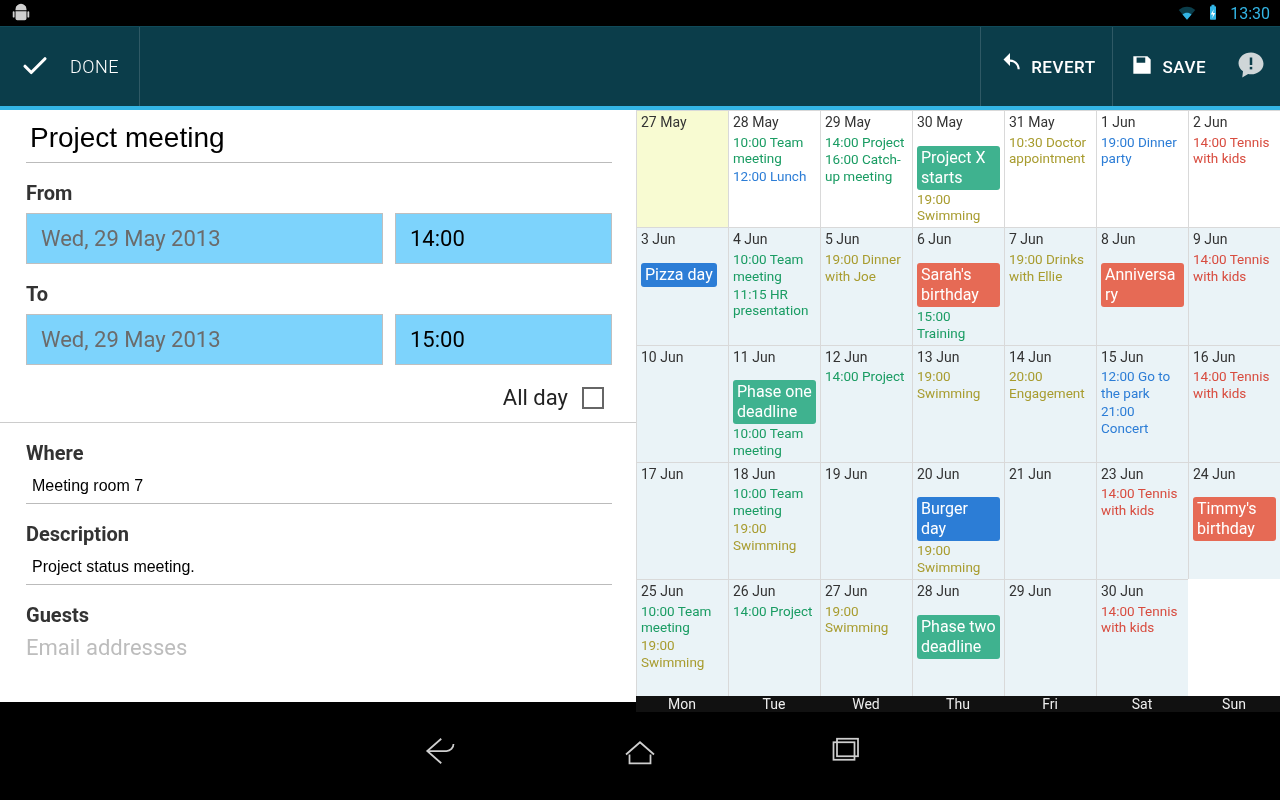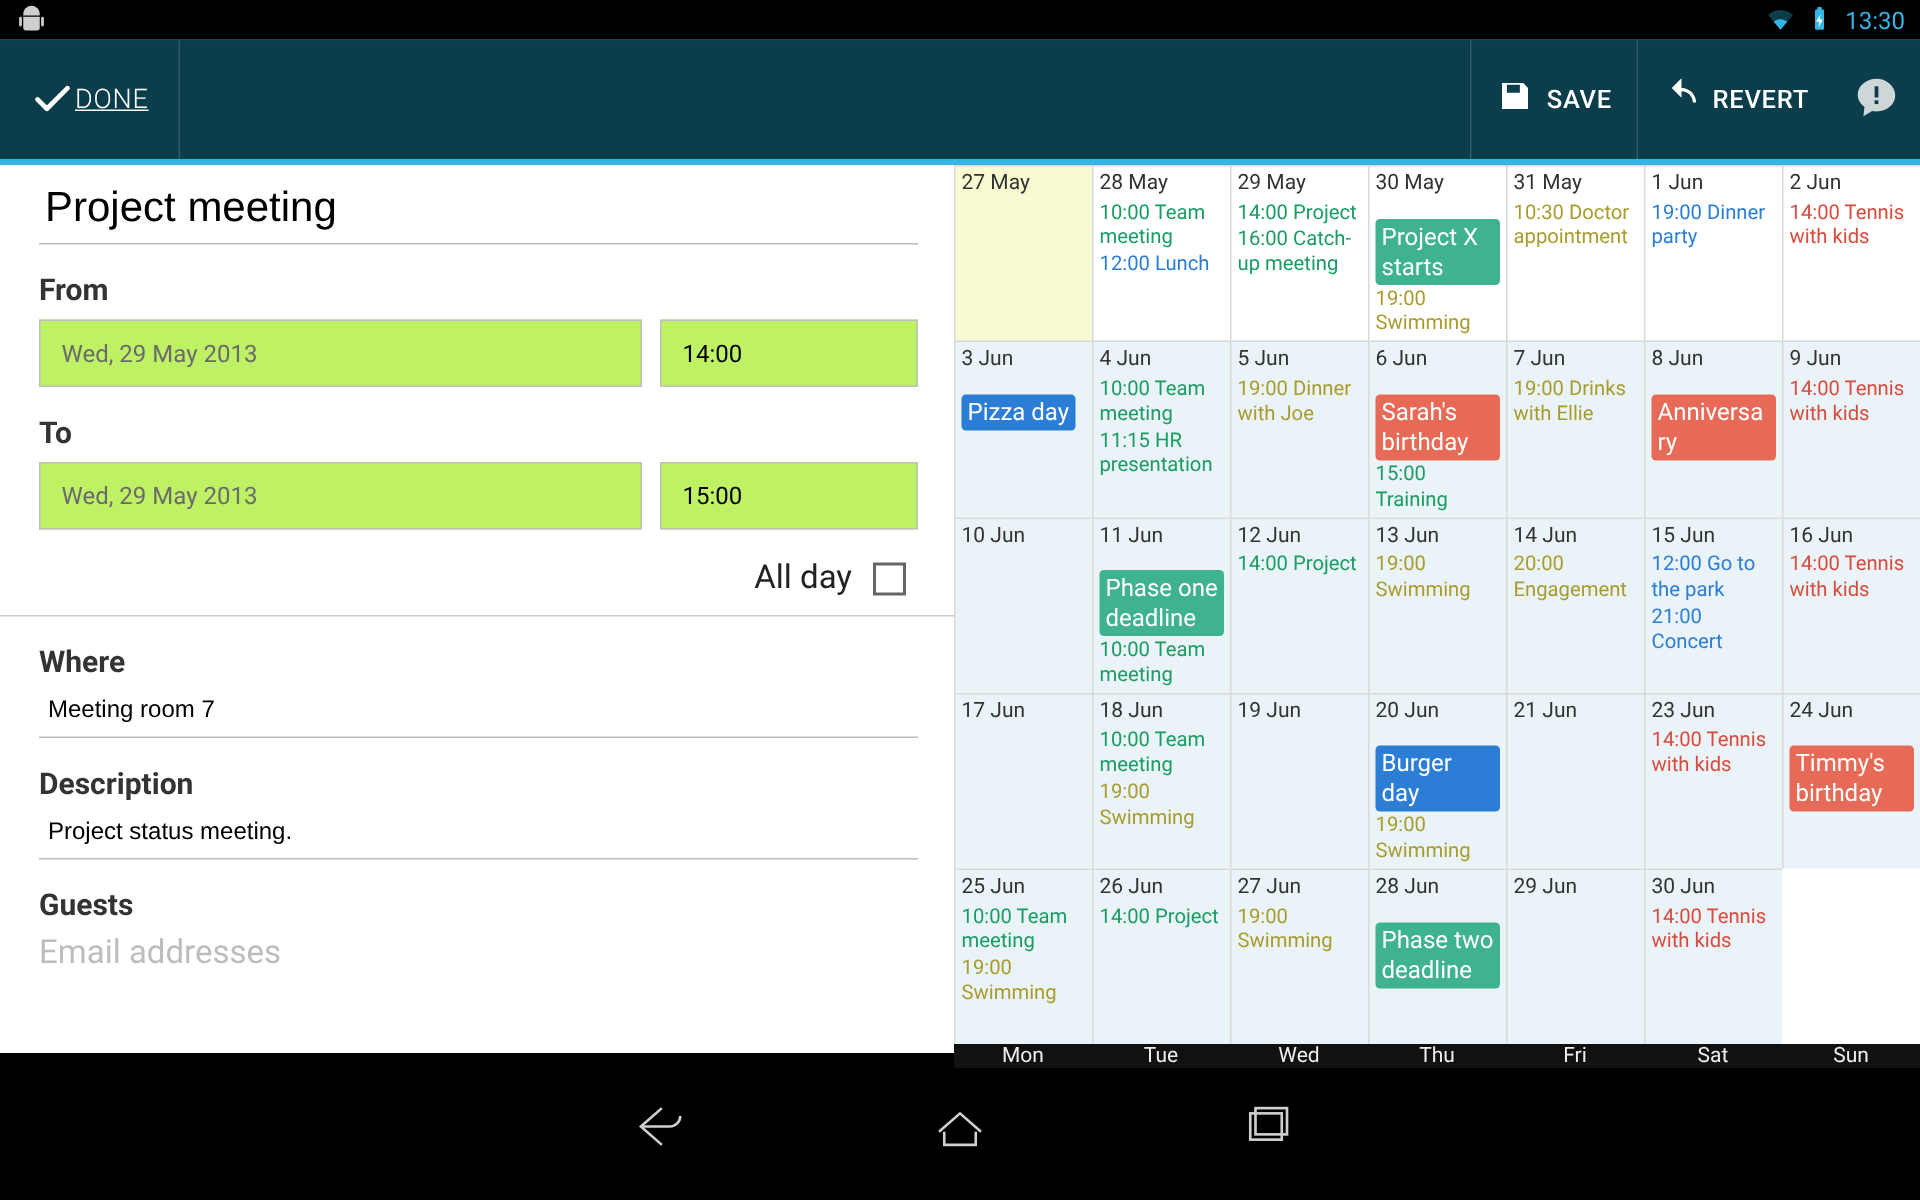--- a/index.html
+++ b/index.html
@@ -26,21 +26,21 @@
     border-top: 1px solid #104a59;
     display: flex; align-items: center;
     color: #fff;
   }
   .actionbar .done-area {
     display:flex; align-items:center; padding:0 20px; height:100%;
     border-right: 1px solid rgba(255,255,255,0.15);
     cursor: pointer;
   }
   .actionbar .done-area .check svg { width:30px; height:30px; }
-  .actionbar .done-area .label { font-size:18px; letter-spacing:0.5px; font-weight:300;text-decoration:underline; }
+  .actionbar .done-area .label { margin-left: 20px; font-size:18px; letter-spacing:0.5px; font-weight:300; }
   .actionbar .spacer { flex:1; }
   .actionbar .btn {
     display:flex; align-items:center; gap:8px; padding:0 16px; height:100%;
     border-left: 1px solid rgba(255,255,255,0.15);
     cursor:pointer; font-size:17px; letter-spacing:0.5px; font-weight:500;
   }
   .actionbar .btn svg { width:26px; height:26px; }
   .actionbar .iconbtn {
     display:flex; align-items:center; justify-content:center; padding:0 14px; height:100%;
     cursor:pointer;
@@ -58,25 +58,25 @@
     padding: 0 0 0 0;
   }
   .form-inner { padding: 6px 24px 0 26px; }
   .title-input {
     width: 100%; font-size: 28px; border:none;
     border-bottom: 1px solid #bbb; padding: 6px 4px 8px 4px; outline:none;
   }
   .field-label { font-size:20px; font-weight:700; color:#333; margin-top:18px; margin-bottom:8px; }
   .dt-row { display:flex; gap:12px; }
   .dt-date, .dt-time {
-    background:#bef264; border:1px solid #bfbfbf;
-    font-size:16px; padding:12px 14px; color:#6b6b6b; cursor:pointer;
+    background:#7dd3fc; border:1px solid #bfbfbf;
+    font-size:22px; padding:12px 14px; color:#6b6b6b; cursor:pointer;
   }
   .dt-date { flex:1; }
-  .dt-time { width:172px; color:#000; }
+  .dt-time { width:217px; color:#000; }
   .allday-row {
     display:flex; align-items:center; justify-content:flex-end; gap:14px;
     font-size:22px; color:#222; margin-top:20px; margin-bottom:12px;
     padding-right: 8px;
   }
   .allday-row .box {
     width:22px; height:22px; border:2px solid #666; display:inline-block;
   }
   .divider { height:1px; background:#ccc; margin: 6px -24px 14px -26px; }
   .text-input {
@@ -160,32 +160,32 @@
       <svg viewBox="0 0 24 24">
           <path d="M4 13l5 5L20 7" stroke="#fff" stroke-width="2.5" fill="none" stroke-linecap="round" stroke-linejoin="round"></path>
         </svg>
     </span>
     <span class="label">DONE</span>
   </div>
   <div class="spacer"></div>
   <div class="btn">
     <span>
       <svg viewBox="0 0 24 24">
-          <path fill="#fff" d="M4 4h13l3 3v13H4zM7 5v5h8V5zM6 14h12v5H6z"></path>
-        </svg>
-    </span>
-    <span>SAVE</span>
+          <path fill="#fff" d="M12 5V1L6 7l6 6V9c3.9 0 7 3.1 7 7h2c0-5-4-9-9-9z"></path>
+        </svg>
+    </span>
+    <span>REVERT</span>
   </div>
   <div class="btn">
     <span>
       <svg viewBox="0 0 24 24">
-          <path fill="#fff" d="M12 5V1L6 7l6 6V9c3.9 0 7 3.1 7 7h2c0-5-4-9-9-9z"></path>
-        </svg>
-    </span>
-    <span>REVERT</span>
+          <path fill="#fff" d="M4 4h13l3 3v13H4zM7 5v5h8V5zM6 14h12v5H6z"></path>
+        </svg>
+    </span>
+    <span>SAVE</span>
   </div>
   <div class="iconbtn">
     <span>
       <svg viewBox="0 0 24 24">
           <path fill="#cfd6d8" d="M12 2C6.5 2 2 5.8 2 10.5c0 2.6 1.4 4.9 3.6 6.4L5 22l4.7-2.8c.7.1 1.5.2 2.3.2 5.5 0 10-3.8 10-8.5S17.5 2 12 2z"></path>
           <rect x="11" y="6" width="2" height="6" fill="#0b3d4a"></rect>
           <rect x="11" y="13.5" width="2" height="2" fill="#0b3d4a"></rect>
         </svg>
     </span>
   </div>

